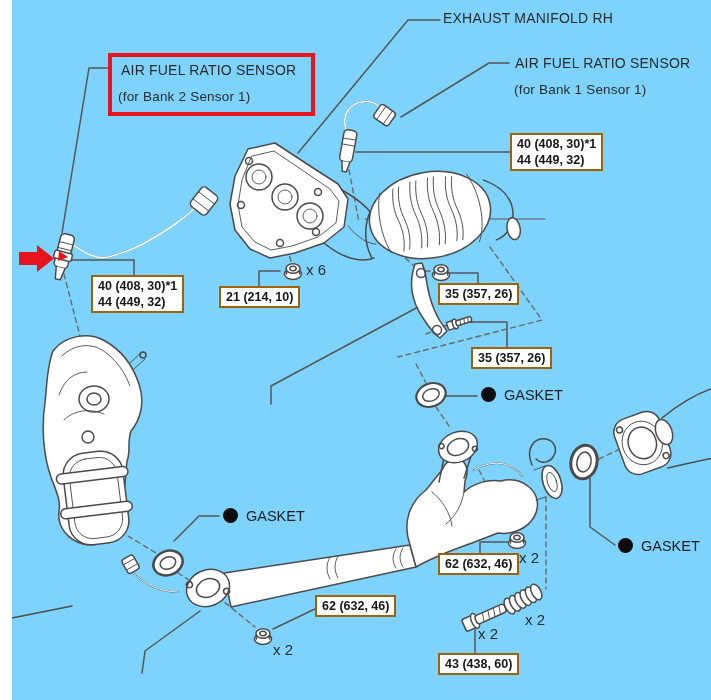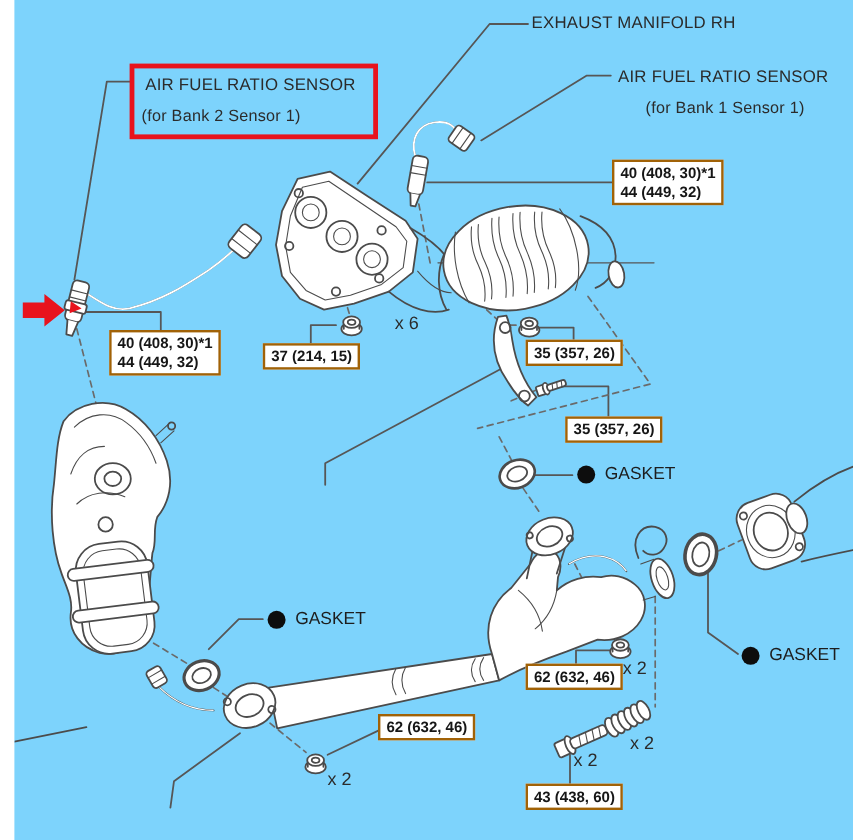--- a/index.html
+++ b/index.html
@@ -5,21 +5,21 @@
   :root{ --highlight:#e8131d; --line:#4b4b4b; --text:#2b2b2b; }
   html,body{margin:0;padding:0;background:#fff;}
   #stage{position:relative;width:711px;height:700px;background:#7dd3fc;overflow:hidden;
          font-family:"Liberation Sans",sans-serif;margin-left:12px;}
   #art{position:absolute;left:0;top:0;width:711px;height:700px;}
   .lbl{position:absolute;font-size:14px;line-height:1.1;color:var(--text);white-space:nowrap;letter-spacing:.2px;}
   .sub{font-size:13.5px;}
   .tq{position:absolute;border:2px solid #a16207;background:#fff;padding:1px 5px;
       font-size:12.5px;line-height:16px;font-weight:bold;color:#161616;white-space:nowrap;}
   .qty{position:absolute;font-size:15px;color:var(--text);white-space:nowrap;}
-  .gasket{position:absolute;display:flex;align-items:center;gap:8px;font-size:14.5px;color:#1d1d1d;white-space:nowrap;}
+  .gasket{position:absolute;display:flex;align-items:flex-start;gap:8px;font-size:14.5px;color:#1d1d1d;white-space:nowrap;}
   .gasket .dot{width:15px;height:15px;border-radius:50%;background:#0d0d0d;flex:0 0 auto;}
   .red-box{position:absolute;left:96px;top:53px;width:199px;height:55px;border:4px solid var(--highlight);background:transparent;}
   .red-box .l1{position:absolute;left:9px;top:6px;}
   .red-box .l2{position:absolute;left:6px;top:33px;text-align:center;}
   .red-fill{fill:var(--highlight);}
   svg .ln{stroke:#565656;stroke-width:1.5;fill:none;stroke-linecap:round;stroke-linejoin:round;}
   svg .thin{stroke-width:1.1;}
   svg .dsh{stroke:#6a6a6a;stroke-width:1.4;fill:none;stroke-dasharray:5 4;stroke-linecap:round;}
   svg .pt{stroke:var(--line);stroke-width:1.5;fill:none;stroke-linecap:round;stroke-linejoin:round;}
   svg .fw{fill:#fff;}
@@ -270,34 +270,34 @@
   </svg>
 
   <div class="lbl" style="left:431px;top:11px">EXHAUST MANIFOLD RH</div>
 
   <div class="red-box">
     <div class="lbl l1">AIR FUEL RATIO SENSOR</div>
     <div class="lbl sub l2">(for Bank 2 Sensor 1)</div>
   </div>
 
   <div class="lbl" style="left:503px;top:56px">AIR FUEL RATIO SENSOR</div>
-  <div class="lbl sub" style="left:526px;top:83px">(for Bank 1 Sensor 1)</div>
+  <div class="lbl sub" style="left:502px;top:83px">(for Bank 1 Sensor 1)</div>
 
   <div class="tq" style="left:498px;top:133px">
     <div>40 (408, 30)*1</div>
     <div>44 (449, 32)</div>
   </div>
 
   <div class="tq" style="left:79px;top:275px">
     <div>40 (408, 30)*1</div>
     <div>44 (449, 32)</div>
   </div>
 
-  <div class="tq" style="left:207px;top:286px">37 (214, 15)</div>
-  <div class="qty" style="left:317px;top:261px">x 6</div>
+  <div class="tq" style="left:207px;top:286px">21 (214, 10)</div>
+  <div class="qty" style="left:294px;top:261px">x 6</div>
 
   <div class="tq" style="left:426px;top:283px">35 (357, 26)</div>
   <div class="tq" style="left:459px;top:347px">35 (357, 26)</div>
 
 
   <div class="gasket" style="left:469px;top:387px">
     <span class="dot"></span>
     <span>GASKET</span>
   </div>
   <div class="gasket" style="left:211px;top:508px">

